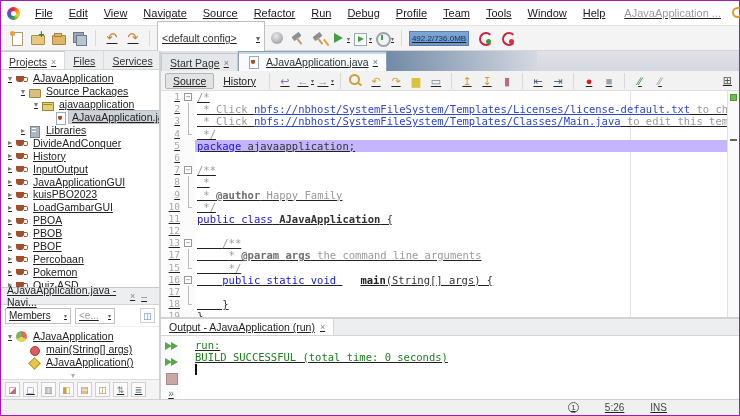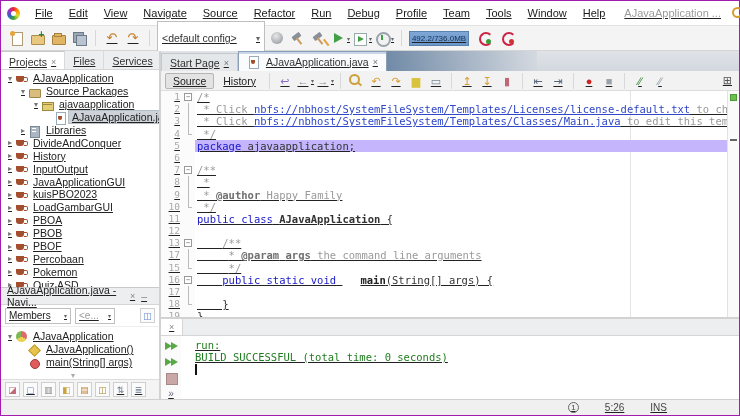--- a/index.html
+++ b/index.html
@@ -365,27 +365,27 @@
         <span class="fbtn" style="margin-left:auto;color:#6688cc;">◫</span>
       </div>
       <div class="navtree" id="navigator-tree">
           <div class="trow" style="padding-left: 4px;">
             <span class="exp">▾</span>
             <span class="tico tico-class"></span>
             <span class="tlabel">AJavaApplication</span>
           </div>
           <div class="trow" style="padding-left: 17px;">
             <span class="exp"></span>
+            <span class="tico tico-method"></span>
+            <span class="tlabel">main(String[] args)</span>
+          </div>
+          <div class="trow" style="padding-left: 17px;">
+            <span class="exp"></span>
             <span class="tico tico-constructor"></span>
             <span class="tlabel">AJavaApplication()</span>
-          </div>
-          <div class="trow" style="padding-left: 17px;">
-            <span class="exp"></span>
-            <span class="tico tico-method"></span>
-            <span class="tlabel">main(String[] args)</span>
           </div>
         </div>
       <div class="navicons" id="nav-filter-icons">
           <span class="fbtn" style="color: rgb(192, 104, 120);">◪</span>
           <span class="fbtn" style="color: rgb(102, 136, 204);">▢</span>
           <span class="fbtn" style="color: rgb(136, 136, 136);">▥</span>
           <span class="fbtn" style="color: rgb(204, 162, 60);">◧</span>
           <span class="fbtn" style="color: rgb(192, 136, 48);">▤</span>
           <span class="fbtn" style="color: rgb(170, 136, 48);">◫</span>
           <span class="fbtn" style="color: rgb(102, 120, 138);">⇅</span>
@@ -601,20 +601,21 @@
           <div class="cl">
             <span class="ln">19</span>
             <span class="fold"></span>
             <span class="ct"><span class="c-plain">}</span></span>
           </div>
         </div>
 
       <div class="output">
         <div class="outhead">
           <span class="outtab">
+            <span>Output - AJavaApplication (run)</span>
             <span class="x" style="color:#888;font-size:9px;">×</span>
           </span>
         </div>
         <div class="outbody">
           <div class="outgutter" id="output-buttons">
               <span class="ic ic-rerun"></span>
               <span class="ic ic-rerun"></span>
               <span class="ic ic-stop-btn"></span>
               <span class="outexpand">»</span>
             </div>

